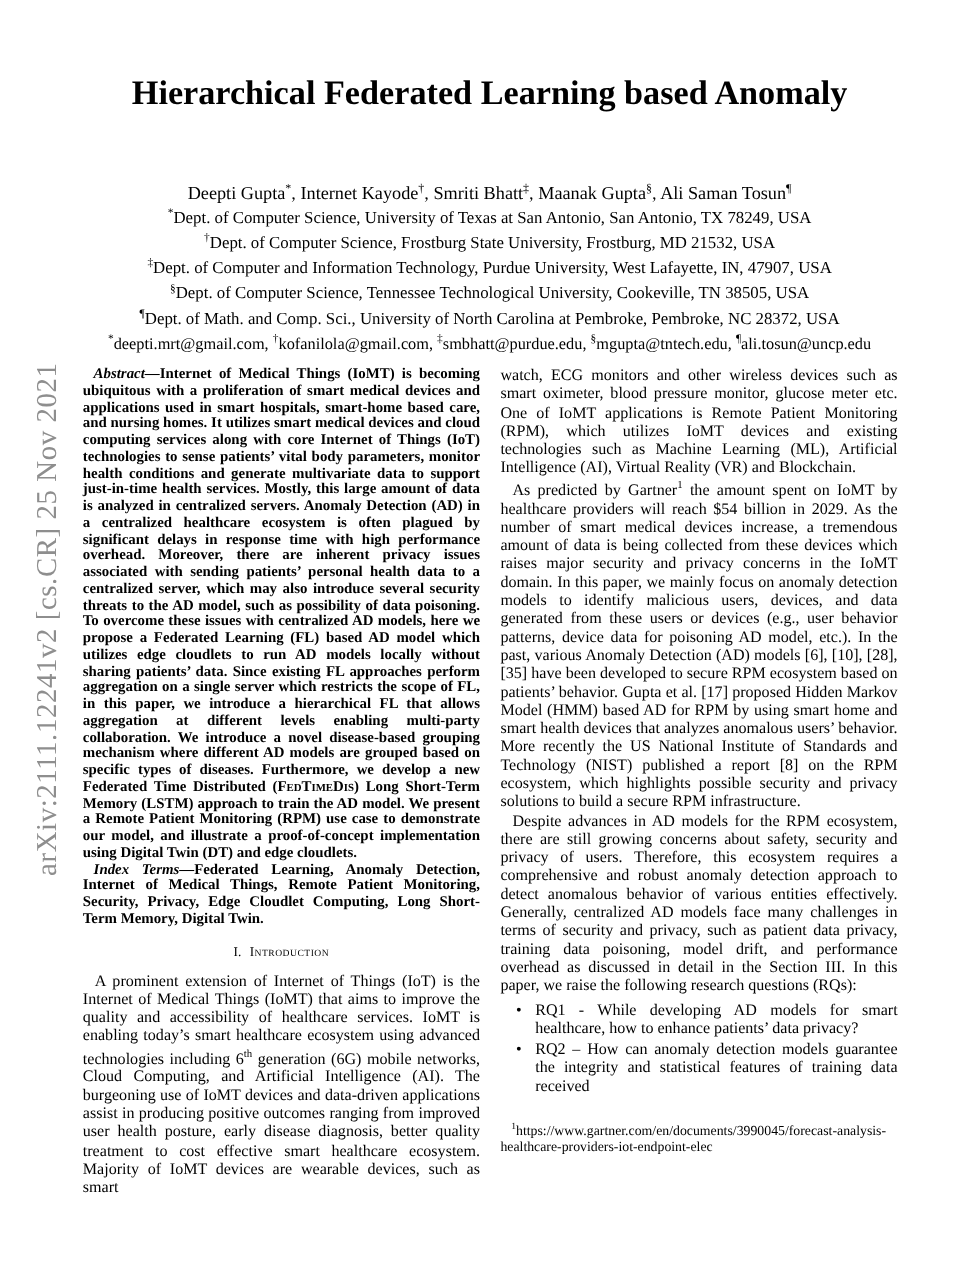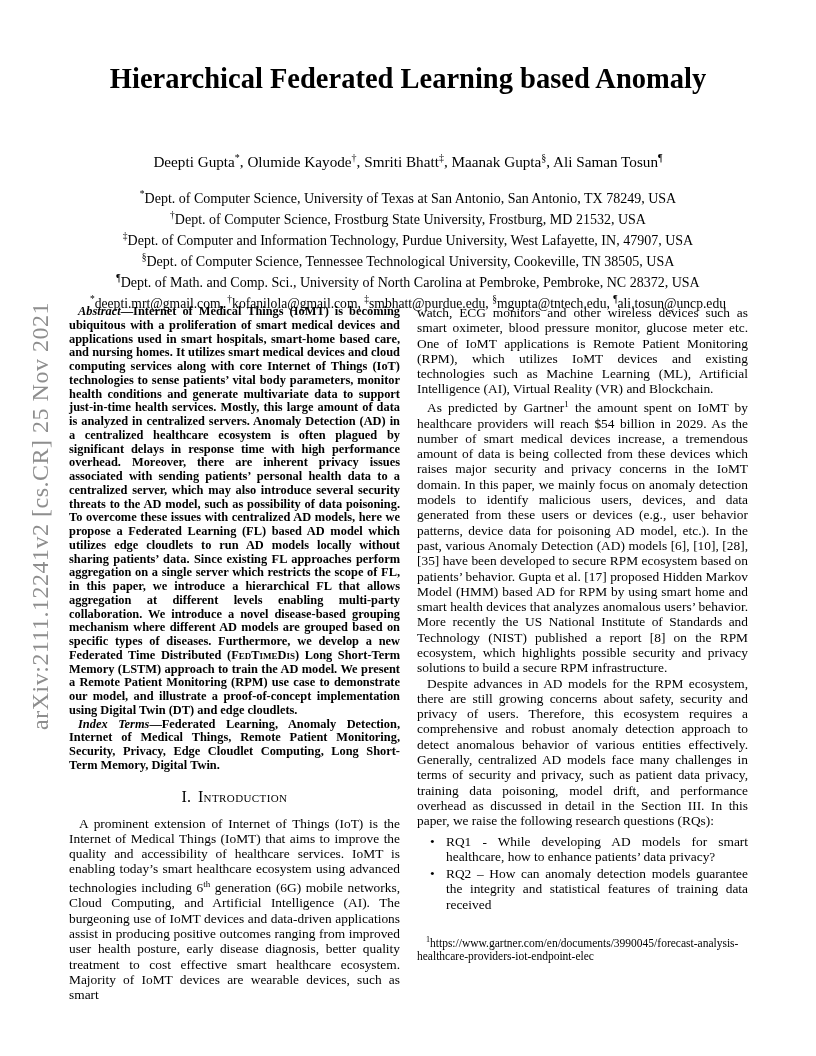--- a/index.html
+++ b/index.html
@@ -35,21 +35,21 @@
   .author-line {
     position: absolute;
     top: 152px; left: 0; right: 0;
     text-align: center;
     font-size: 15.2px;
   }
   .author-line sup { font-size: 10px; }
   
   .affil-block {
     position: absolute;
-    top: 186px; left: 0; right: 0;
+    top: 170px; left: 0; right: 0;
     text-align: center;
     font-size: 14px;
     line-height: 17.3px;
   }
   .affil-block sup { font-size: 9.5px; }
   .email-line { font-size: 13.6px; }
   
   .columns {
     position: absolute;
     top: 305px; left: 69px;
@@ -64,21 +64,21 @@
     line-height: 13.75px;
     font-weight: bold;
     text-align: justify;
     text-indent: 9px;
     margin: 0;
   }
   .lead-label { font-style: italic; }
   .sc { font-variant: small-caps; }
   .section-heading {
     text-align: center;
-    font-size: 16px;
+    font-size: 11px;
     margin-top: 15px;
     margin-bottom: 10px;
     font-weight: normal;
   }
   .sec-num { margin-right: 7px; }
   .section-heading .sc { letter-spacing: 0.4px; }
   .body-par {
     font-size: 13.4px;
     line-height: 15.3px;
     text-align: justify;
@@ -115,21 +115,21 @@
 
 <div class="page">
 
   <div class="watermark">arXiv:2111.12241v2  [cs.CR]  25 Nov 2021</div>
 
   <div class="title-block">
     <span>Hierarchical Federated Learning based Anomaly</span><br>
   </div>
 
   <div class="author-line">
-    <span>Deepti Gupta</span><sup>*</sup><span>, </span><span>Olumide Kayode</span><sup>†</sup><span>, </span><span>Smriti Bhatt</span><sup>‡</sup><span>, </span><span>Maanak Gupta</span><sup>§</sup><span>, </span><span>Ali Saman Tosun</span><sup>¶</sup>
+    <span>Deepti Gupta</span><sup>*</sup><span>, </span><span>Internet Kayode</span><sup>†</sup><span>, </span><span>Smriti Bhatt</span><sup>‡</sup><span>, </span><span>Maanak Gupta</span><sup>§</sup><span>, </span><span>Ali Saman Tosun</span><sup>¶</sup>
   </div>
 
   <div class="affil-block">
     <div><sup>*</sup><span>Dept. of Computer Science, University of Texas at San Antonio, San Antonio, TX 78249, USA</span></div>
     <div><sup>†</sup><span>Dept. of Computer Science, Frostburg State University, Frostburg, MD 21532, USA</span></div>
     <div><sup>‡</sup><span>Dept. of Computer and Information Technology, Purdue University, West Lafayette, IN, 47907, USA</span></div>
     <div><sup>§</sup><span>Dept. of Computer Science, Tennessee Technological University, Cookeville, TN 38505, USA</span></div>
     <div><sup>¶</sup><span>Dept. of Math. and Comp. Sci., University of North Carolina at Pembroke, Pembroke, NC 28372, USA</span></div>
     <div class="email-line"><sup>*</sup><span>deepti.mrt@gmail.com, </span><sup>†</sup><span>kofanilola@gmail.com, </span><sup>‡</sup><span>smbhatt@purdue.edu, </span><sup>§</sup><span>mgupta@tntech.edu, </span><sup>¶</sup><span>ali.tosun@uncp.edu</span></div>
   </div>

